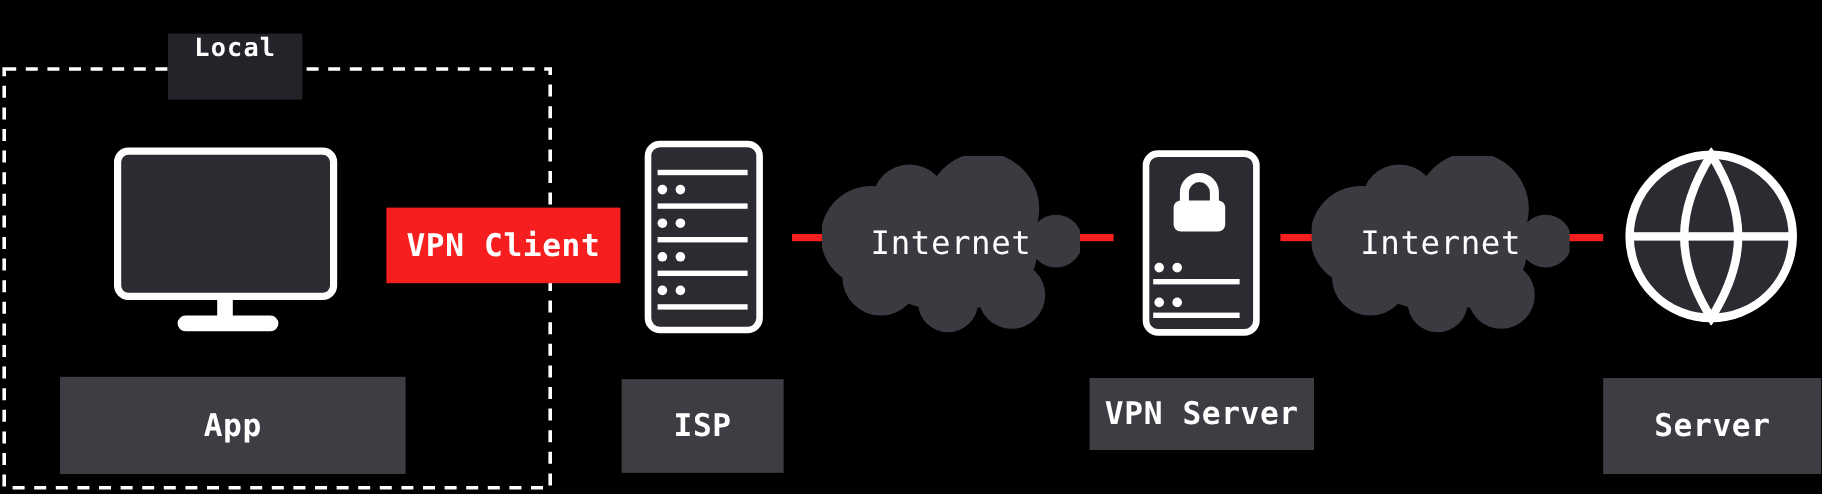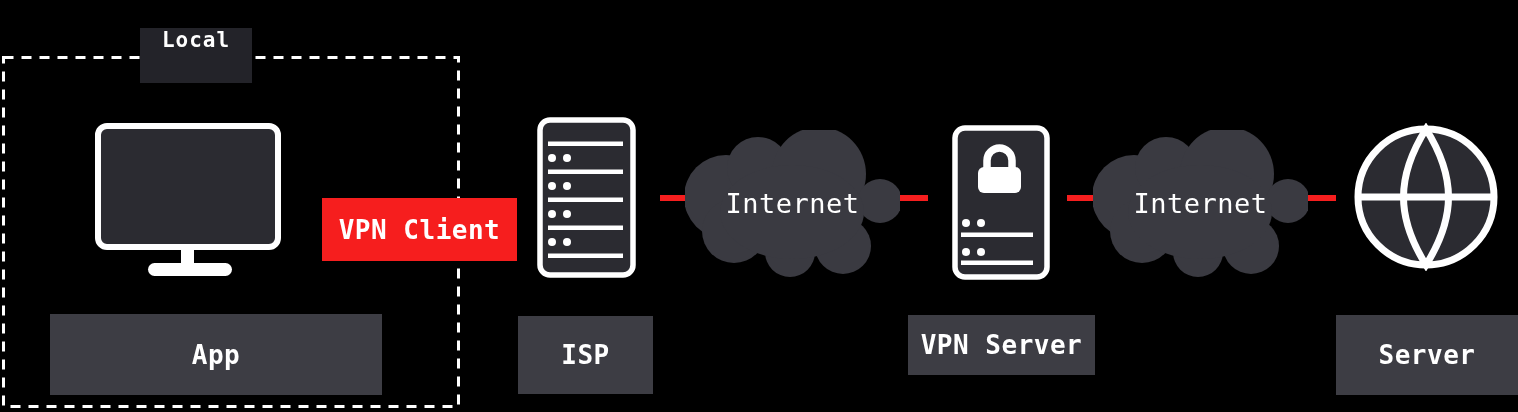--- a/index.html
+++ b/index.html
@@ -30,25 +30,25 @@
   <div class="abs boundary-label" style="left:140px;top:28px;width:112px;height:55px;">
     <span>Local</span>
   </div>
 
   <svg class="abs" style="left:94px;top:120px;" width="190" height="160" viewBox="0 0 190 160">
     <rect x="4" y="6" width="180" height="121" rx="9" fill="#2B2B31" stroke="#FFFFFF" stroke-width="6"></rect>
     <rect x="87" y="127" width="13" height="24" fill="#FFFFFF"></rect>
     <rect x="54" y="143" width="84" height="13" rx="6.5" fill="#FFFFFF"></rect>
   </svg>
 
-  <div class="abs label-box" style="left:50px;top:314px;width:332px;height:81px;">
+  <div class="abs label-box" style="left:50px;top:314px;width:288px;height:81px;">
     <span>App</span>
   </div>
 
-  <div class="abs badge-red" style="left:322px;top:173px;width:195px;height:63px;margin-top:25px;">
+  <div class="abs badge-red" style="left:322px;top:173px;width:195px;height:63px;">
     <span>VPN Client</span>
   </div>
 
   <svg class="abs" style="left:536px;top:116px;" width="100" height="163" viewBox="0 0 100 163">
     <rect x="4" y="4" width="93" height="155" rx="10" fill="#2B2B31" stroke="#FFFFFF" stroke-width="5.5"></rect>
     <g fill="#FFFFFF">
       <rect x="12" y="25.5" width="75" height="4.5"></rect>
       <rect x="12" y="53.5" width="75" height="4.5"></rect>
       <rect x="12" y="81.5" width="75" height="4.5"></rect>
       <rect x="12" y="109.5" width="75" height="4.5"></rect>

